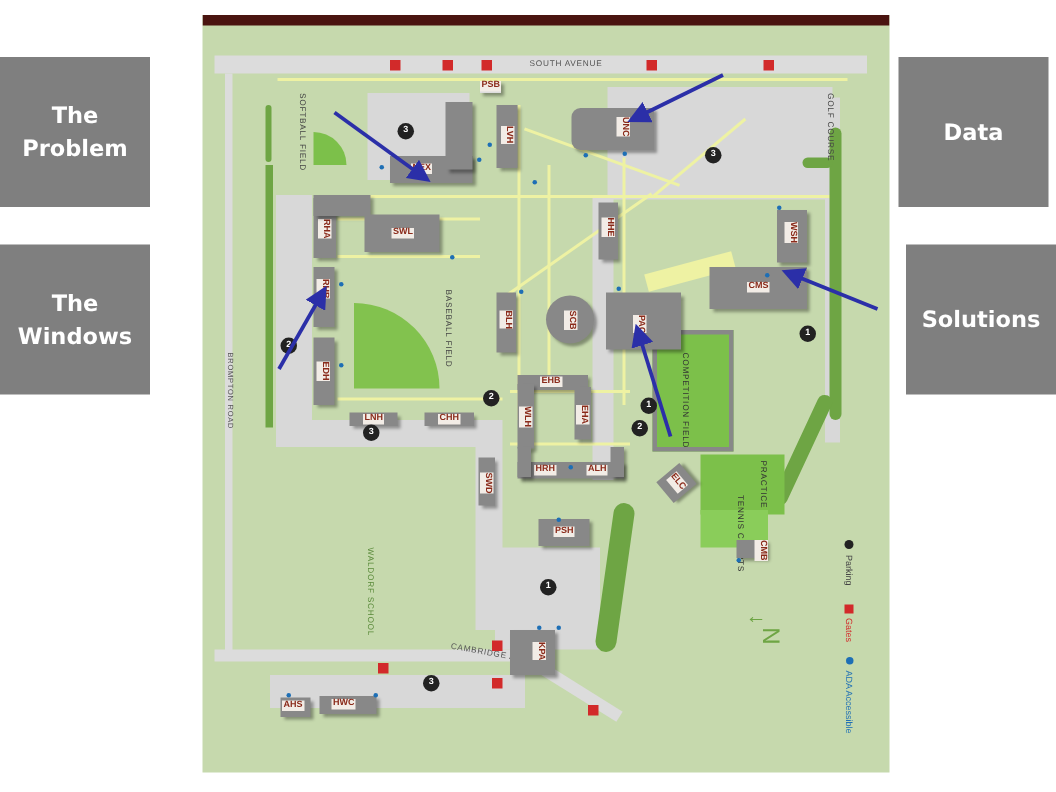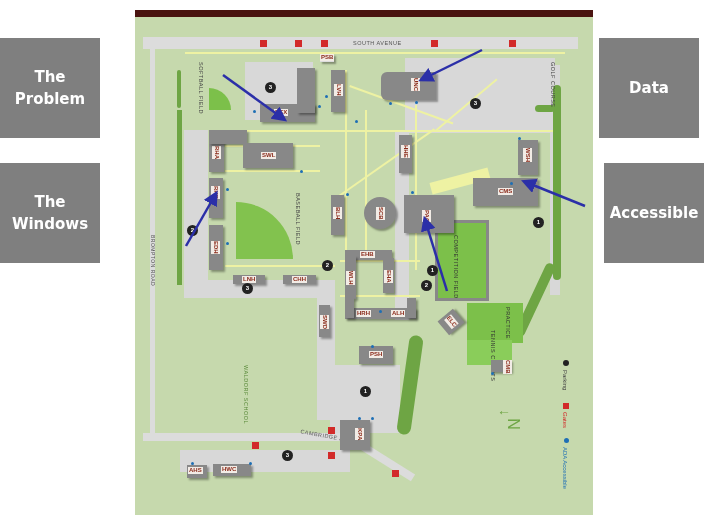--- a/index.html
+++ b/index.html
@@ -32,21 +32,21 @@
 </div>
 <div class="navbtn" style="left:0;top:163px;width:100px;height:100px;">
   <span>The
 Windows</span>
 </div>
 
 <div class="navbtn" style="left:599px;top:38px;width:100px;height:100px;justify-content:center;">
   <span>Data</span>
 </div>
 <div class="navbtn" style="left:604px;top:163px;width:100px;height:100px;">
-  <span>Accessible</span>
+  <span>Solutions</span>
 </div>
 
 <div id="map">
   <div id="mapbar"></div>
 
   <div class="road" style="left:8px;top:27px;width:435px;height:12px;"></div>
   <span class="maptext" style="left:218px;top:30px;">SOUTH AVENUE</span>
   <div class="road" style="left:15px;top:39px;width:5px;height:385px;"></div>
   <span class="maptext vert" style="left:15px;top:225px;font-size:5px;">BROMPTON ROAD</span>
   <div class="road" style="left:8px;top:423px;width:225px;height:8px;"></div>

